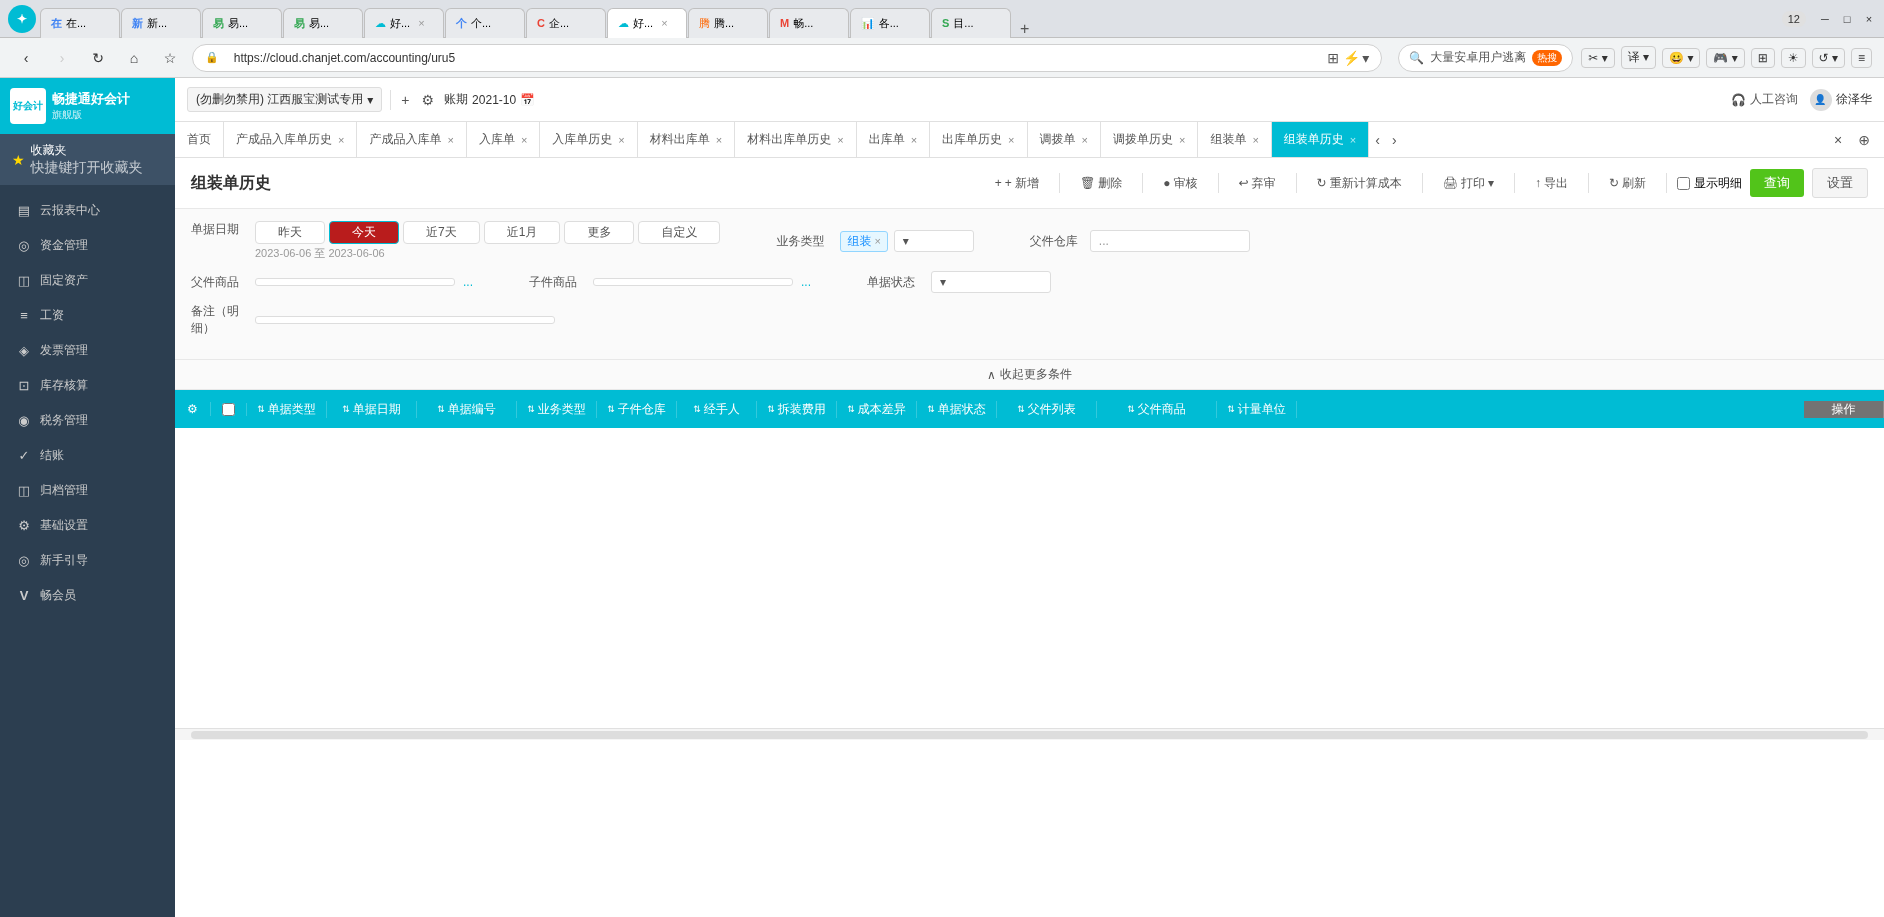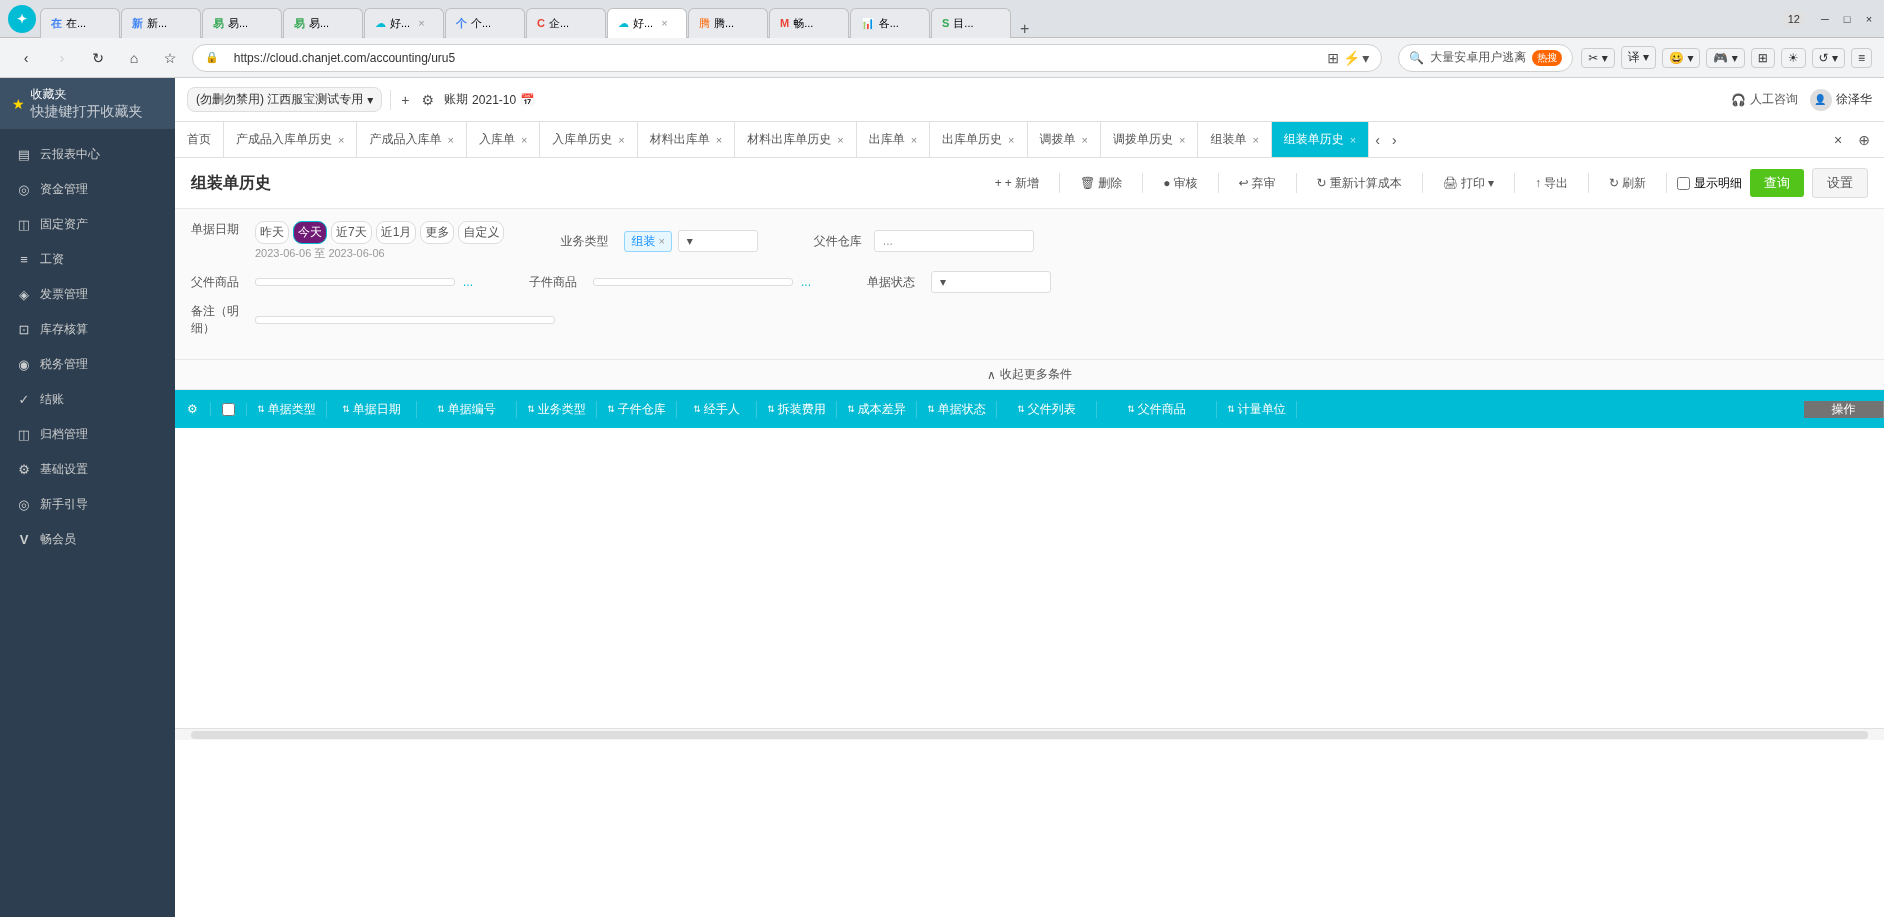--- a/index.html
+++ b/index.html
@@ -38,21 +38,21 @@
     .sidebar-favorites-sub { color: rgba(255,255,255,0.7); font-size: 14px; }
     .sidebar-nav { flex: 1; overflow-y: auto; padding: 8px 0; }
     .sidebar-item { display: flex; align-items: center; gap: 8px; padding: 9px 16px; cursor: pointer; color: #ccc; font-size: 12px; }
     .sidebar-item-icon { width: 16px; height: 16px; display: flex; align-items: center; justify-content: center; font-size: 13px; }
 
     
     .main-content { flex: 1; display: flex; flex-direction: column; overflow: hidden; background: #f5f5f5; }
 
     
     .app-header { background: #fff; height: 44px; display: flex; align-items: center; padding: 0 12px; border-bottom: 1px solid #e0e0e0; gap: 8px; }
-    .company-selector { display: flex; align-items: center; gap: 4px; background: #f5f5f5; border: 1px solid #ddd; border-radius: 8px; padding: 3px 8px; cursor: pointer; font-size: 12px; color: #333; }
+    .company-selector { display: flex; align-items: center; gap: 4px; background: #f5f5f5; border: 1px solid #ddd; border-radius: 3px; padding: 3px 8px; cursor: pointer; font-size: 12px; color: #333; }
     .period-info { display: flex; align-items: center; gap: 4px; font-size: 12px; color: #333; }
     .header-actions { margin-left: auto; display: flex; align-items: center; gap: 12px; }
     .service-btn { display: flex; align-items: center; gap: 4px; font-size: 12px; color: #555; cursor: pointer; }
     .user-info { display: flex; align-items: center; gap: 4px; font-size: 12px; color: #333; cursor: pointer; }
 
     
     .tab-bar { background: #fff; height: 36px; display: flex; align-items: center; border-bottom: 1px solid #e0e0e0; overflow-x: auto; flex-shrink: 0; }
     .tab-bar::-webkit-scrollbar { height: 3px; }
     .page-tab { height: 36px; padding: 0 12px; display: flex; align-items: center; gap: 4px; font-size: 12px; color: #555; border-right: 1px solid #e0e0e0; cursor: pointer; white-space: nowrap; flex-shrink: 0; }
     .page-tab.active { background: #00bcd4; color: #fff; }
@@ -67,22 +67,22 @@
     .action-btn { display: flex; align-items: center; gap: 3px; padding: 5px 10px; font-size: 12px; cursor: pointer; border-radius: 3px; color: #555; }
     .action-btn-green { background: #52c41a; color: #fff !important; border: none; font-size: 13px; padding: 5px 14px; }
     .action-btn-settings { background: #f5f5f5; color: #555 !important; border: 1px solid #ddd; font-size: 13px; padding: 5px 14px; }
     .action-sep { width: 1px; height: 20px; background: #e0e0e0; margin: 0 2px; }
 
     
     .filter-area { padding: 12px 16px; border-bottom: 1px solid #e8e8e8; background: #fafafa; }
     .filter-row { display: flex; align-items: center; gap: 16px; margin-bottom: 10px; }
     .filter-label { color: #555; font-size: 12px; width: 56px; flex-shrink: 0; }
     .filter-date-btns { display: flex; gap: 4px; align-items: center; }
-    .date-btn { padding: 2px 4px; border: 1px solid #ddd; border-radius: 9px; font-size: 12px; cursor: pointer; color: #555; background: #fff; }
-    .date-btn.active { background: #701a75; color: #fff; border-color: #00bcd4; }
+    .date-btn { padding: 2px 22px; border: 1px solid #ddd; border-radius: 4px; font-size: 12px; cursor: pointer; color: #555; background: #fff; }
+    .date-btn.active { background: #b91c1c; color: #fff; border-color: #00bcd4; }
     .date-range { font-size: 11px; color: #999; margin-top: 2px; }
     .filter-tag-area { display: flex; align-items: center; gap: 6px; }
     .filter-tag { display: flex; align-items: center; gap: 3px; background: #e6f7ff; border: 1px solid #91d5ff; border-radius: 3px; padding: 1px 6px; font-size: 12px; color: #1890ff; }
     .filter-tag-close { cursor: pointer; color: #999; font-size: 11px; }
     .filter-select { display: flex; align-items: center; gap: 4px; border: 1px solid #ddd; border-radius: 3px; padding: 3px 8px; background: #fff; font-size: 12px; color: #555; min-width: 80px; cursor: pointer; }
     .filter-input { display: flex; align-items: center; gap: 4px; border: 1px solid #ddd; border-radius: 3px; padding: 3px 8px; background: #fff; font-size: 12px; color: #999; min-width: 200px; }
     .more-btn { color: #00bcd4; cursor: pointer; font-size: 12px; }
     .collapse-bar { text-align: center; padding: 6px; cursor: pointer; color: #555; font-size: 12px; background: #fafafa; border-bottom: 1px solid #e8e8e8; display: flex; align-items: center; justify-content: center; gap: 4px; }
 
     
@@ -202,20 +202,27 @@
     <div class="toolbar-action">⊞</div>
     <div class="toolbar-action">☀</div>
     <div class="toolbar-action">↺ ▾</div>
     <div class="toolbar-action">≡</div>
   </div>
 </div>
 
 <div class="app-container">
 
   <div class="sidebar">
+    <div class="sidebar-header">
+      <div class="sidebar-logo">好会计</div>
+      <div>
+        <div class="sidebar-title">畅捷通好会计</div>
+        <div class="sidebar-subtitle">旗舰版</div>
+      </div>
+    </div>
     <div class="sidebar-favorites">
       <span style="color:#ffd700;font-size:14px;">★</span>
       <div>
         <div class="sidebar-favorites-text">收藏夹</div>
         <div class="sidebar-favorites-sub">快捷键打开收藏夹</div>
       </div>
     </div>
     <div class="sidebar-nav">
       <div class="sidebar-item">
         <span class="sidebar-item-icon">▤</span>

